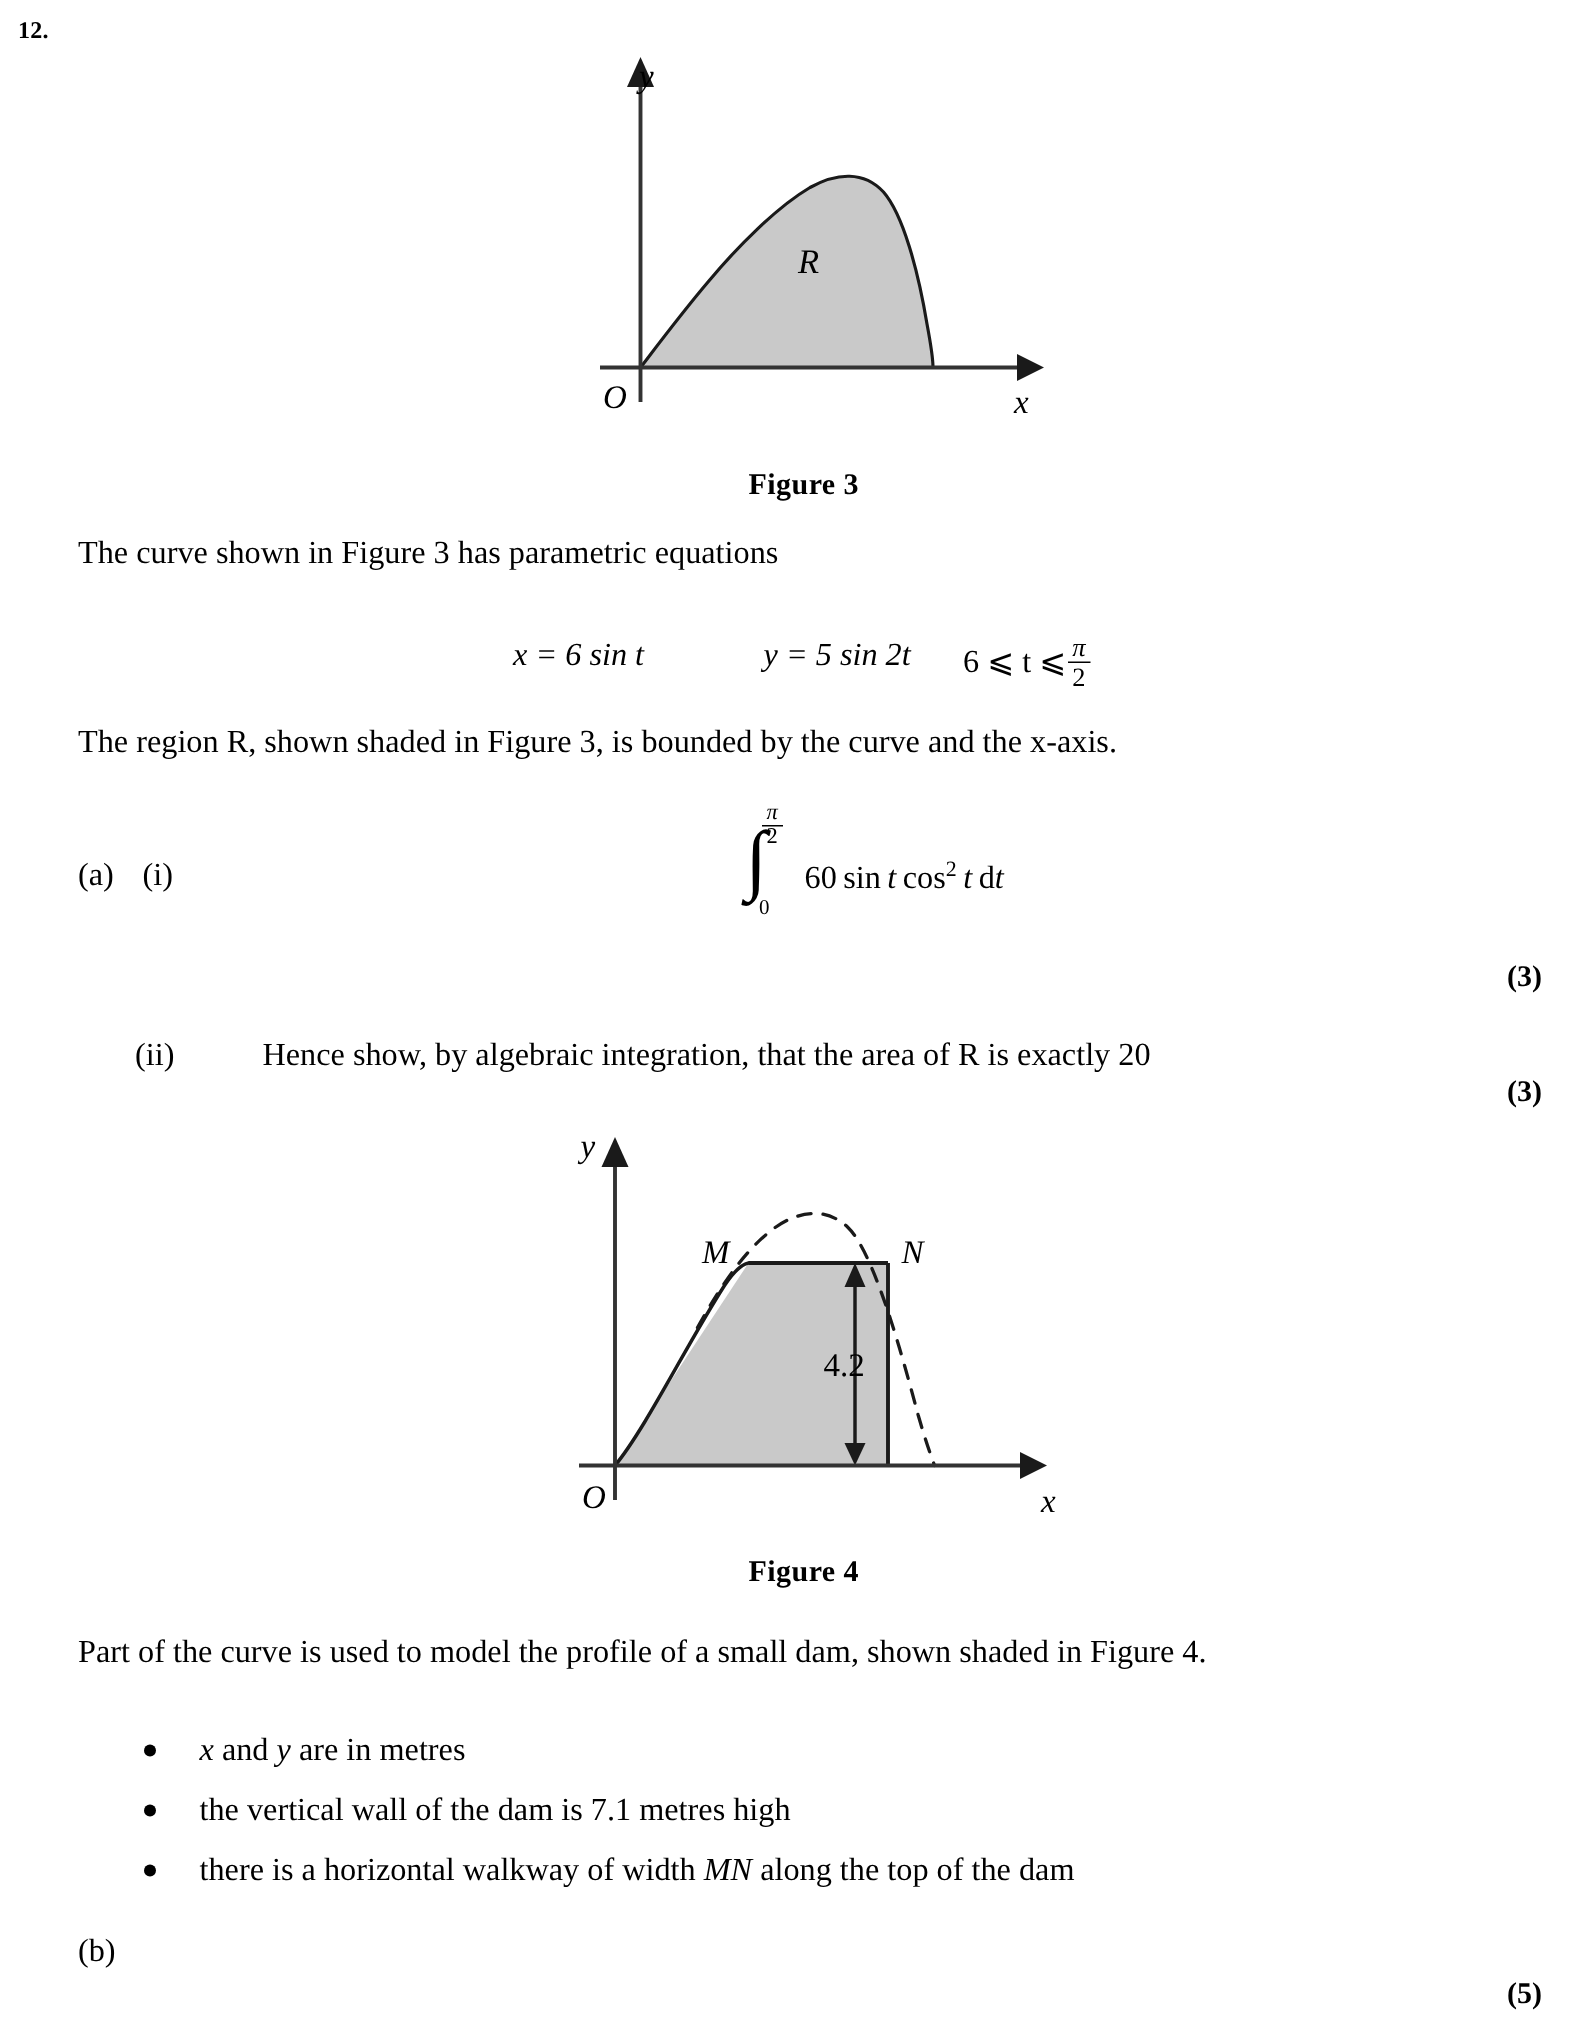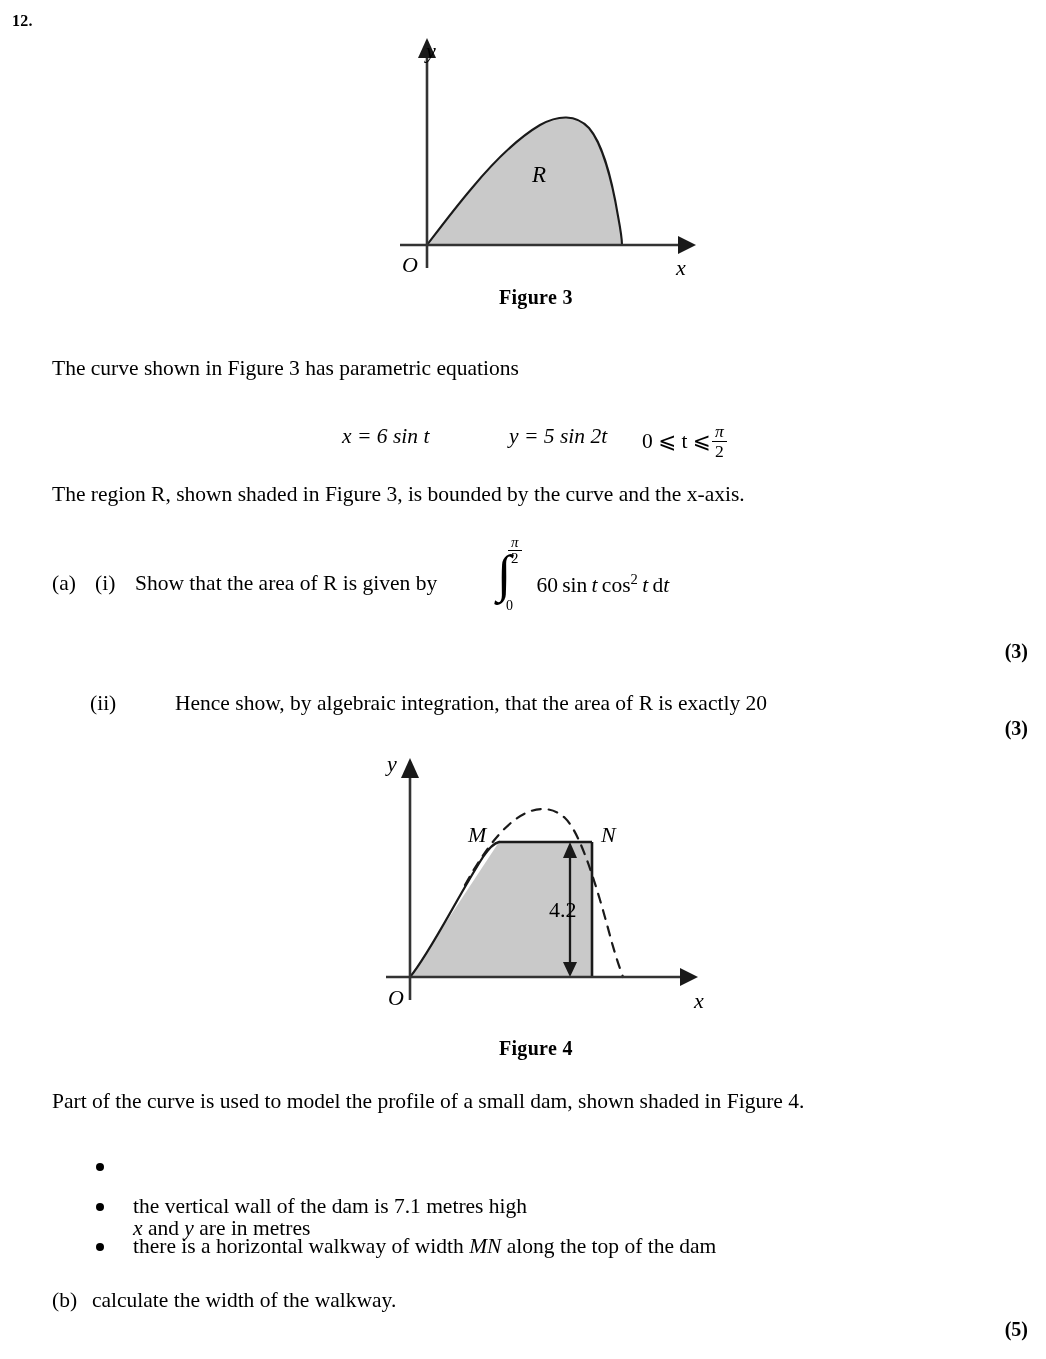--- a/index.html
+++ b/index.html
@@ -141,39 +141,38 @@
       <line x1="47" y1="238" x2="47" y2="28" stroke="#333333" stroke-width="2.6"></line>
       <polygon points="38,28 47,8 56,28" fill="#1a1a1a"></polygon>
     </svg>
   </div>
 
   <div class="body-text it" style="left:426px; top:36px; font-size:22px;">y</div>
   <div class="body-text it" style="left:676px; top:253px; font-size:22px;">x</div>
   <div class="body-text it" style="left:402px; top:250px; font-size:22px;">O</div>
   <div class="body-text it" style="left:532px; top:160px; font-size:23px;">R</div>
 
-  <div class="fig-caption" style="left:499px; top:286px;">Figure 3</div>
+  <div class="fig-caption" style="left:499px; top:312px;">Figure 3</div>
 
   <div class="body-text" style="left:52px; top:353px;">The curve shown in Figure 3 has parametric equations</div>
 
   <div class="math" style="left:342px; top:424px;">
     <span class="it">x = 6 sin t</span>
   </div>
   <div class="math" style="left:481px; top:424px;margin-left:28px;">
     <span class="it">y = 5 sin 2t</span>
   </div>
   <div class="math" style="left:642px; top:424px;">
-    <span>0 ⩽ t ⩽</span><span class="frac"><span class="num it">π</span><span class="den">2</span></span>
+    <span>6 ⩽ t ⩽</span><span class="frac"><span class="num it">π</span><span class="den">2</span></span>
   </div>
 
   <div class="body-text" style="left:52px; top:479px;">The region R, shown shaded in Figure 3, is bounded by the curve and the x-axis.</div>
 
   <div class="body-text" style="left:52px; top:568px;">(a)</div>
   <div class="body-text" style="left:95px; top:568px;">(i)</div>
-  <div class="body-text" style="left:135px; top:568px;">Show that the area of R is given by</div>
 
   <div class="math" style="left:495px; top:552px;">
     <span class="intwrap">
       <span class="glyph">∫</span>
       <span class="upper">
         <span class="frac" style="font-size:15px;"><span class="num it">π</span><span class="den">2</span></span>
       </span>
       <span class="lower">0</span>
     </span>
     <span style="display:inline-block; position:relative; top:9px; left:6px;">60 sin <i>t</i> cos<span class="sup">2</span> <i>t</i> d<i>t</i></span>
@@ -225,25 +224,24 @@
   <div class="body-text it" style="left:388px; top:983px; font-size:22px;">O</div>
   <div class="body-text it" style="left:468px; top:820px; font-size:22px;">M</div>
   <div class="body-text it" style="left:601px; top:820px; font-size:22px;">N</div>
   <div class="body-text" style="left:549px; top:895px; font-size:22px;">4.2</div>
 
   <div class="fig-caption" style="left:499px; top:1037px;">Figure 4</div>
 
   <div class="body-text" style="left:52px; top:1086px;">Part of the curve is used to model the profile of a small dam, shown shaded in Figure 4.</div>
 
   <div class="bullet-dot" style="left:96px; top:1163px;"></div>
-  <div class="bullet-row" style="left:133px; top:1216px;"><i>x</i> and <i>y</i> are in metres</div>
+  <div class="bullet-row" style="left:133px; top:1154px;"><i>x</i> and <i>y</i> are in metres</div>
 
   <div class="bullet-dot" style="left:96px; top:1203px;"></div>
   <div class="bullet-row" style="left:133px; top:1194px;">the vertical wall of the dam is 7.1 metres high</div>
 
   <div class="bullet-dot" style="left:96px; top:1243px;"></div>
   <div class="bullet-row" style="left:133px; top:1234px;">there is a horizontal walkway of width <i>MN</i> along the top of the dam</div>
 
   <div class="body-text" style="left:52px; top:1285px;">(b)</div>
-  <div class="body-text" style="left:92px; top:1285px;">calculate the width of the walkway.</div>
   <div class="marks" style="top:1318px;">(5)</div>
 
 </div>
 
 </body></html>

